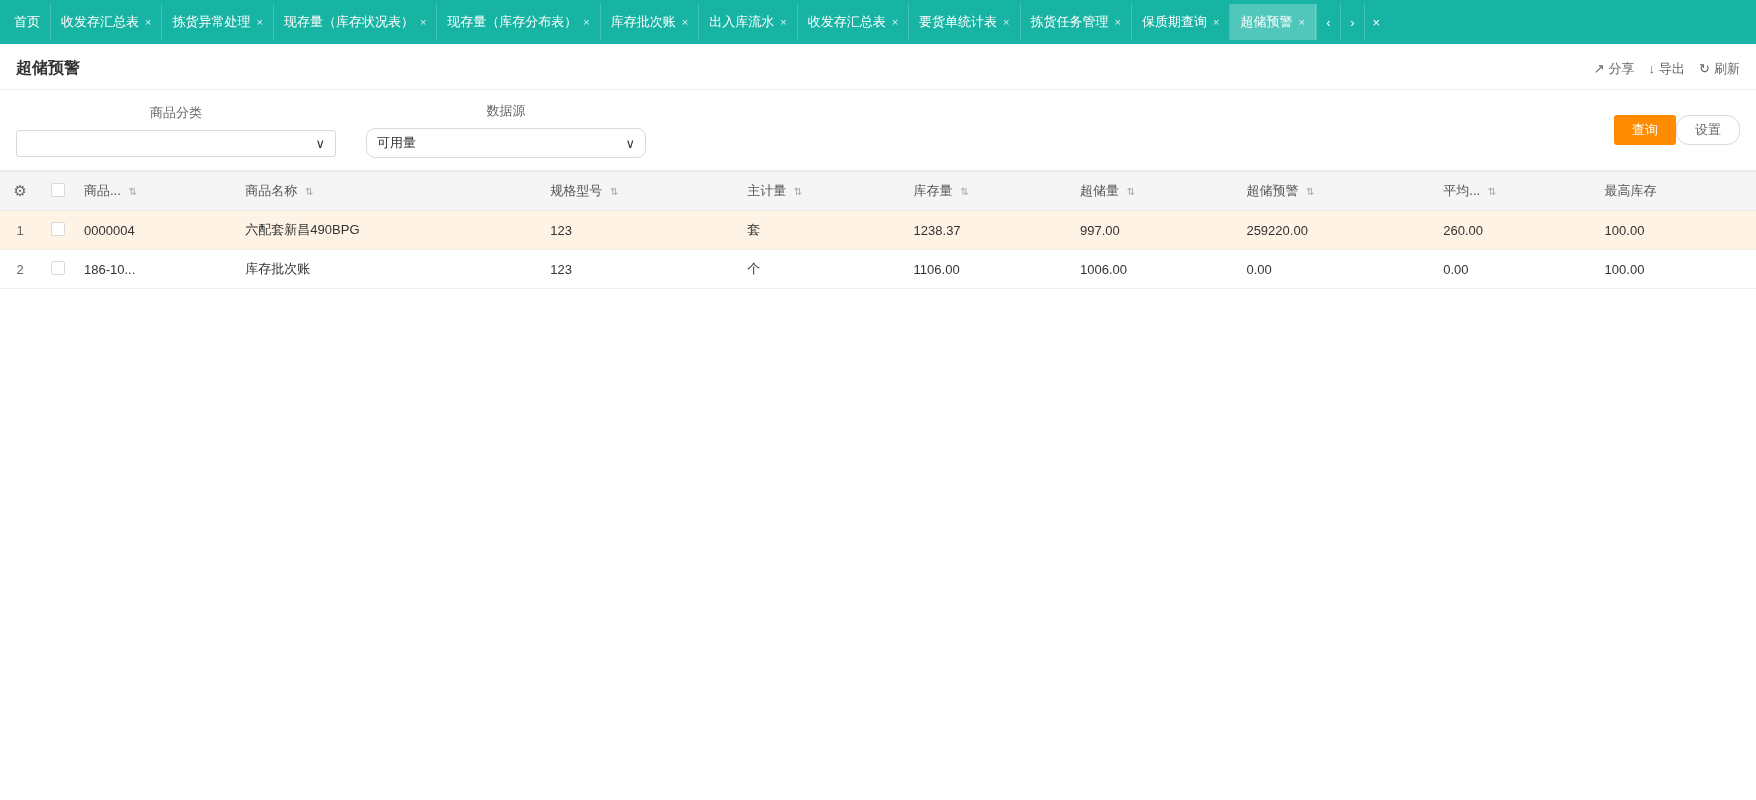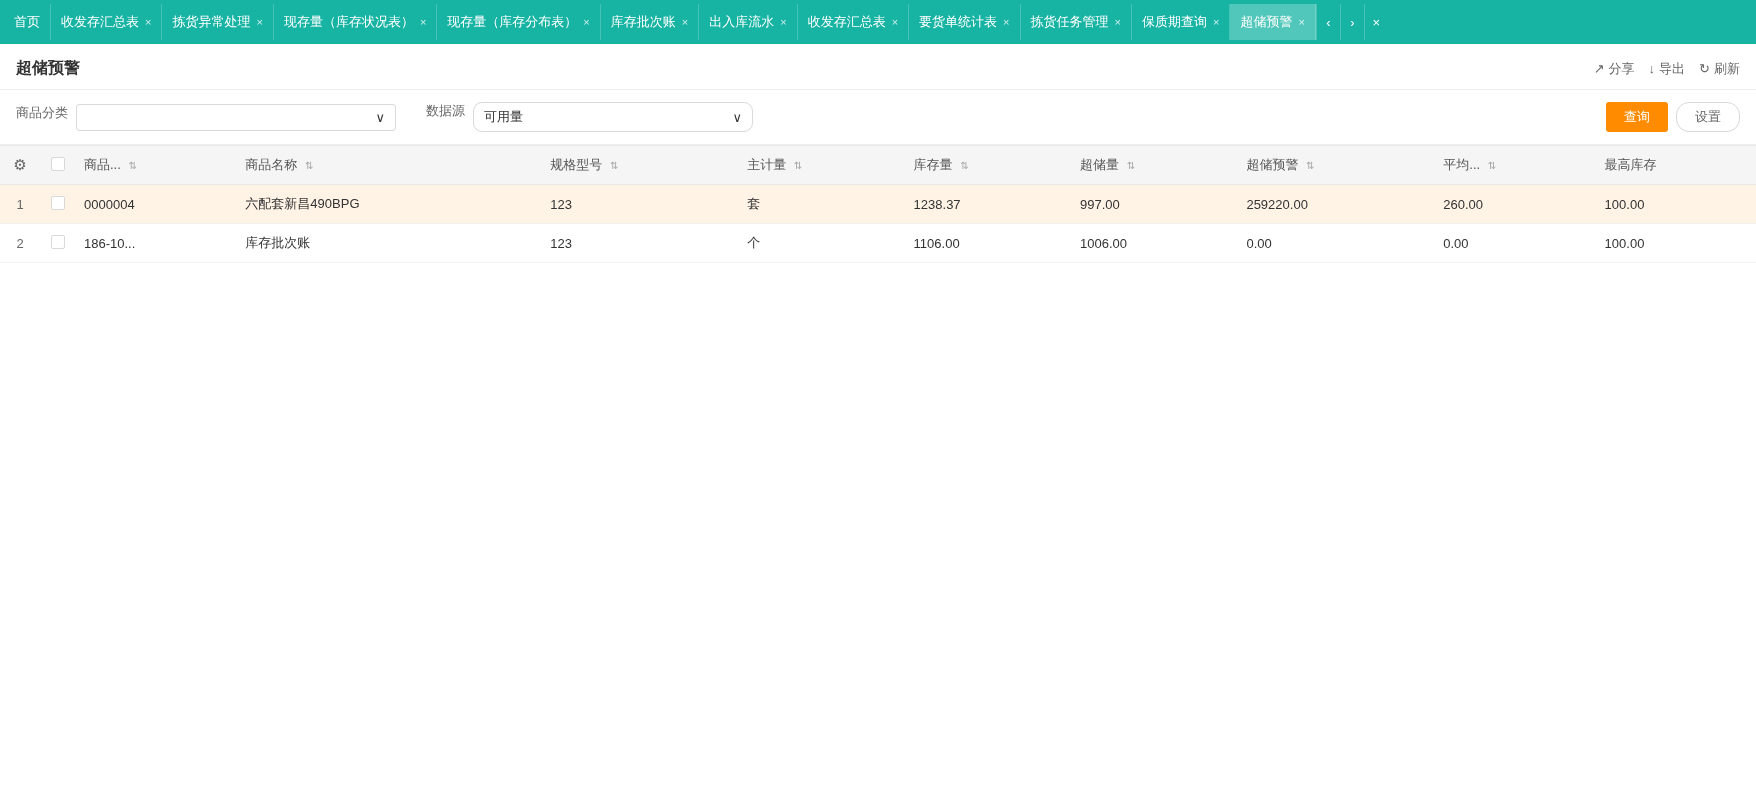--- a/index.html
+++ b/index.html
@@ -84,22 +84,23 @@
     
     .filter-bar {
       display: flex;
       align-items: center;
       padding: 12px 16px;
       gap: 30px;
       border-bottom: 1px solid #eee;
     }
     .filter-item {
       display: flex;
-      align-items: flex-start;
+      align-items: center;
       gap: 8px;
+      flex-direction: column;
     }
     .filter-label {
       color: #666;
       white-space: nowrap;
     }
     .filter-select {
       display: flex;
       align-items: center;
       border: 1px solid #d9d9d9;
       border-radius: 3px;
@@ -110,21 +111,21 @@
       justify-content: space-between;
     }
     .filter-select-small {
       width: 280px;
       border-radius: 9px;
     }
 
     .filter-actions {
       margin-left: auto;
       display: flex;
-      gap: 8px;
+      gap: 0;
     }
     .btn-query {
       background: #ff8c00;
       color: #fff;
       border: none;
       border-radius: 3px;
       padding: 6px 18px;
       cursor: pointer;
       font-size: 13px;
     }

